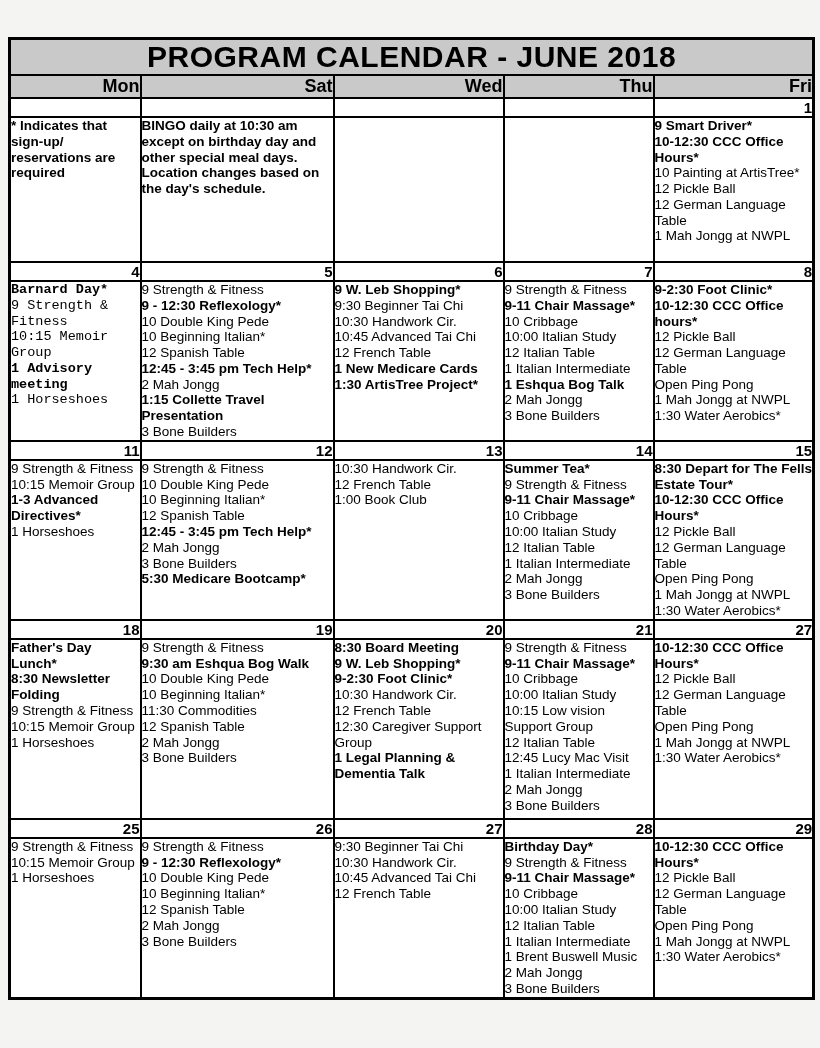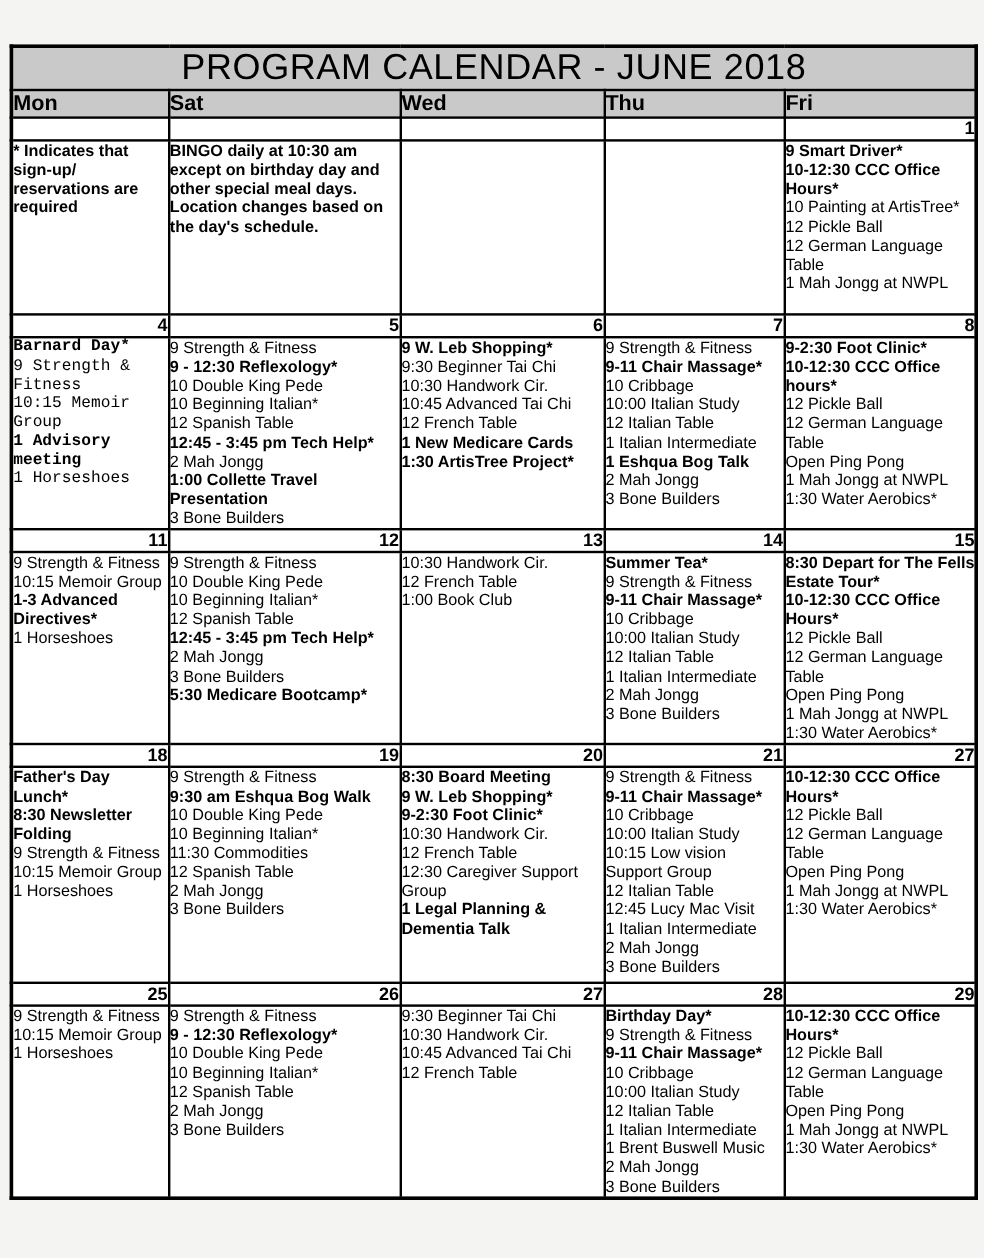--- a/index.html
+++ b/index.html
@@ -24,27 +24,27 @@
   }
   table.calendar th, table.calendar td {
     border: 2px solid #000;
     padding: 0;
     box-sizing: border-box;
   }
   .title-cell {
     background: #c9c9c9;
     text-align: center;
     font-size: 30px;
-    font-weight: normal;
+    font-weight: bold;
     letter-spacing: 0.5px;
     padding: 8px 4px 9px 4px;
   }
   .dayhead-cell {
     background: #c9c9c9;
-    text-align: left;
+    text-align: right;
     font-size: 18px;
     font-weight: bold;
     padding: 3px 2px 4px 2px;
   }
   .date-cell {
     text-align: right;
     font-size: 15px;
     font-weight: bold;
     padding: 2px 6px 2px 2px;
     height: 18px;
@@ -127,21 +127,21 @@
             <div class="event">1 Horseshoes</div>
           </td>
           <td class="content-cell" style="height: 156px;">
             <div class="event">9 Strength &amp; Fitness</div>
             <div class="event bold">9 - 12:30 Reflexology*</div>
             <div class="event">10 Double King Pede</div>
             <div class="event">10 Beginning Italian*</div>
             <div class="event">12 Spanish Table</div>
             <div class="event bold">12:45 - 3:45 pm Tech Help*</div>
             <div class="event">2 Mah Jongg</div>
-            <div class="event bold">1:00 Collette Travel Presentation</div>
+            <div class="event bold">1:15 Collette Travel Presentation</div>
             <div class="event">3 Bone Builders</div>
           </td>
           <td class="content-cell" style="height: 156px;">
             <div class="event bold">9 W. Leb Shopping*</div>
             <div class="event">9:30 Beginner Tai Chi</div>
             <div class="event">10:30 Handwork Cir.</div>
             <div class="event">10:45 Advanced Tai Chi</div>
             <div class="event">12 French Table</div>
             <div class="event bold">1 New Medicare Cards</div>
             <div class="event bold">1:30 ArtisTree Project*</div>

